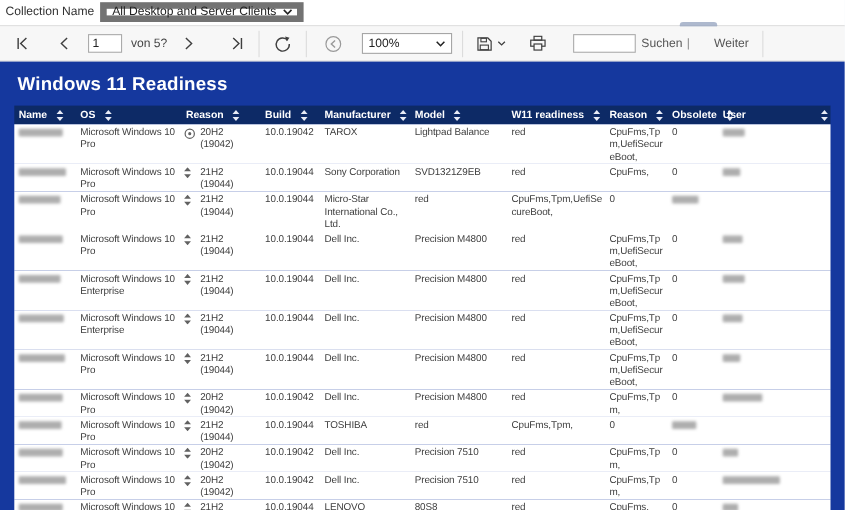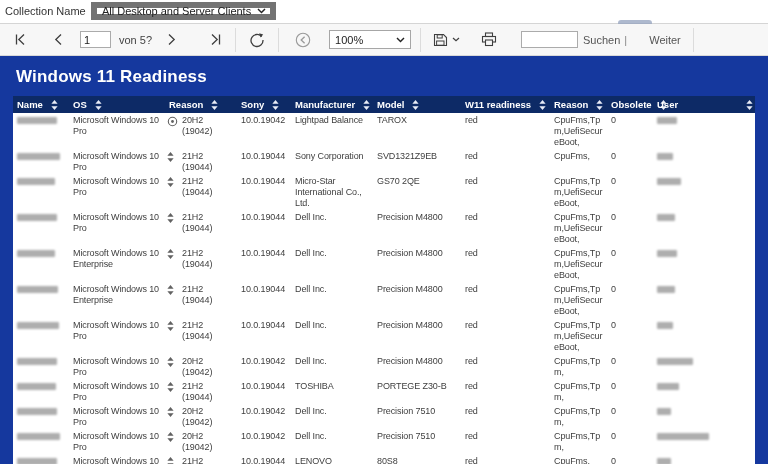--- a/index.html
+++ b/index.html
@@ -168,21 +168,21 @@
           </svg>
    </div>
         <div class="hcell ">
      <span>Reason</span>
           <svg class="sg" width="7" height="10" viewBox="0 0 7 10">
      <path d="M3.5 0 L6.6 3.7 H0.4 Z"></path>
             <path d="M3.5 10 L6.6 6.3 H0.4 Z"></path>
           </svg>
    </div>
         <div class="hcell ">
-     <span>Sony</span>
+     <span>Build</span>
           <svg class="sg" width="7" height="10" viewBox="0 0 7 10">
      <path d="M3.5 0 L6.6 3.7 H0.4 Z"></path>
             <path d="M3.5 10 L6.6 6.3 H0.4 Z"></path>
           </svg>
    </div>
         <div class="hcell ">
      <span>Manufacturer</span>
           <svg class="sg" width="7" height="10" viewBox="0 0 7 10">
      <path d="M3.5 0 L6.6 3.7 H0.4 Z"></path>
             <path d="M3.5 10 L6.6 6.3 H0.4 Z"></path>
@@ -230,22 +230,22 @@
        <span class="blur" style="width:40px"></span></div>
      <div class="cell">Microsoft Windows 10 Pro</div>
      <div class="cell ver">
        <span class="vicon"><svg width="11" height="11" viewBox="0 0 11 11">
      <circle cx="5.5" cy="5.5" r="4.2" fill="none" stroke="#616161" stroke-width="1.1"></circle>
      <circle cx="5.5" cy="5.5" r="1.4" fill="#616161"></circle>
               </svg></span>
        <span>20H2 (19042)</span>
           </div>
      <div class="cell">10.0.19042</div>
+     <div class="cell manu">TAROX</div>
      <div class="cell">Lightpad Balance</div>
-     <div class="cell manu">TAROX</div>
      <div class="cell">red</div>
      <div class="cell reason">CpuFms,Tpm,UefiSecureBoot,</div>
      <div class="cell">0</div>
      <div class="cell">
        <span class="blur" style="width:20px"></span></div>
    </div>
         <div class="trow brow">
      <div class="cell">
        <span class="blur" style="width:43px"></span></div>
      <div class="cell">Microsoft Windows 10 Pro</div>
@@ -271,21 +271,20 @@
      <div class="cell">Microsoft Windows 10 Pro</div>
      <div class="cell ver">
        <span class="vicon"><svg class="sg" width="7" height="10" viewBox="0 0 7 10">
             <path d="M3.5 0 L6.6 3.7 H0.4 Z" fill="#616161"></path>
                 <path d="M3.5 10 L6.6 6.3 H0.4 Z" fill="#616161"></path>
               </svg></span>
        <span>21H2 (19044)</span>
           </div>
      <div class="cell">10.0.19044</div>
      <div class="cell manu">Micro-Star International Co., Ltd.</div>
-     <div class="cell">GS70 2QE</div>
      <div class="cell">red</div>
      <div class="cell reason">CpuFms,Tpm,UefiSecureBoot,</div>
      <div class="cell">0</div>
      <div class="cell">
        <span class="blur" style="width:24px"></span></div>
    </div>
         <div class="trow brow">
      <div class="cell">
        <span class="blur" style="width:40px"></span></div>
      <div class="cell">Microsoft Windows 10 Pro</div>
@@ -391,21 +390,20 @@
      <div class="cell">Microsoft Windows 10 Pro</div>
      <div class="cell ver">
        <span class="vicon"><svg class="sg" width="7" height="10" viewBox="0 0 7 10">
             <path d="M3.5 0 L6.6 3.7 H0.4 Z" fill="#616161"></path>
                 <path d="M3.5 10 L6.6 6.3 H0.4 Z" fill="#616161"></path>
               </svg></span>
        <span>21H2 (19044)</span>
           </div>
      <div class="cell">10.0.19044</div>
      <div class="cell manu">TOSHIBA</div>
-     <div class="cell">PORTEGE Z30-B</div>
      <div class="cell">red</div>
      <div class="cell reason">CpuFms,Tpm,</div>
      <div class="cell">0</div>
      <div class="cell">
        <span class="blur" style="width:22px"></span></div>
    </div>
         <div class="trow brow">
      <div class="cell">
        <span class="blur" style="width:40px"></span></div>
      <div class="cell">Microsoft Windows 10 Pro</div>

